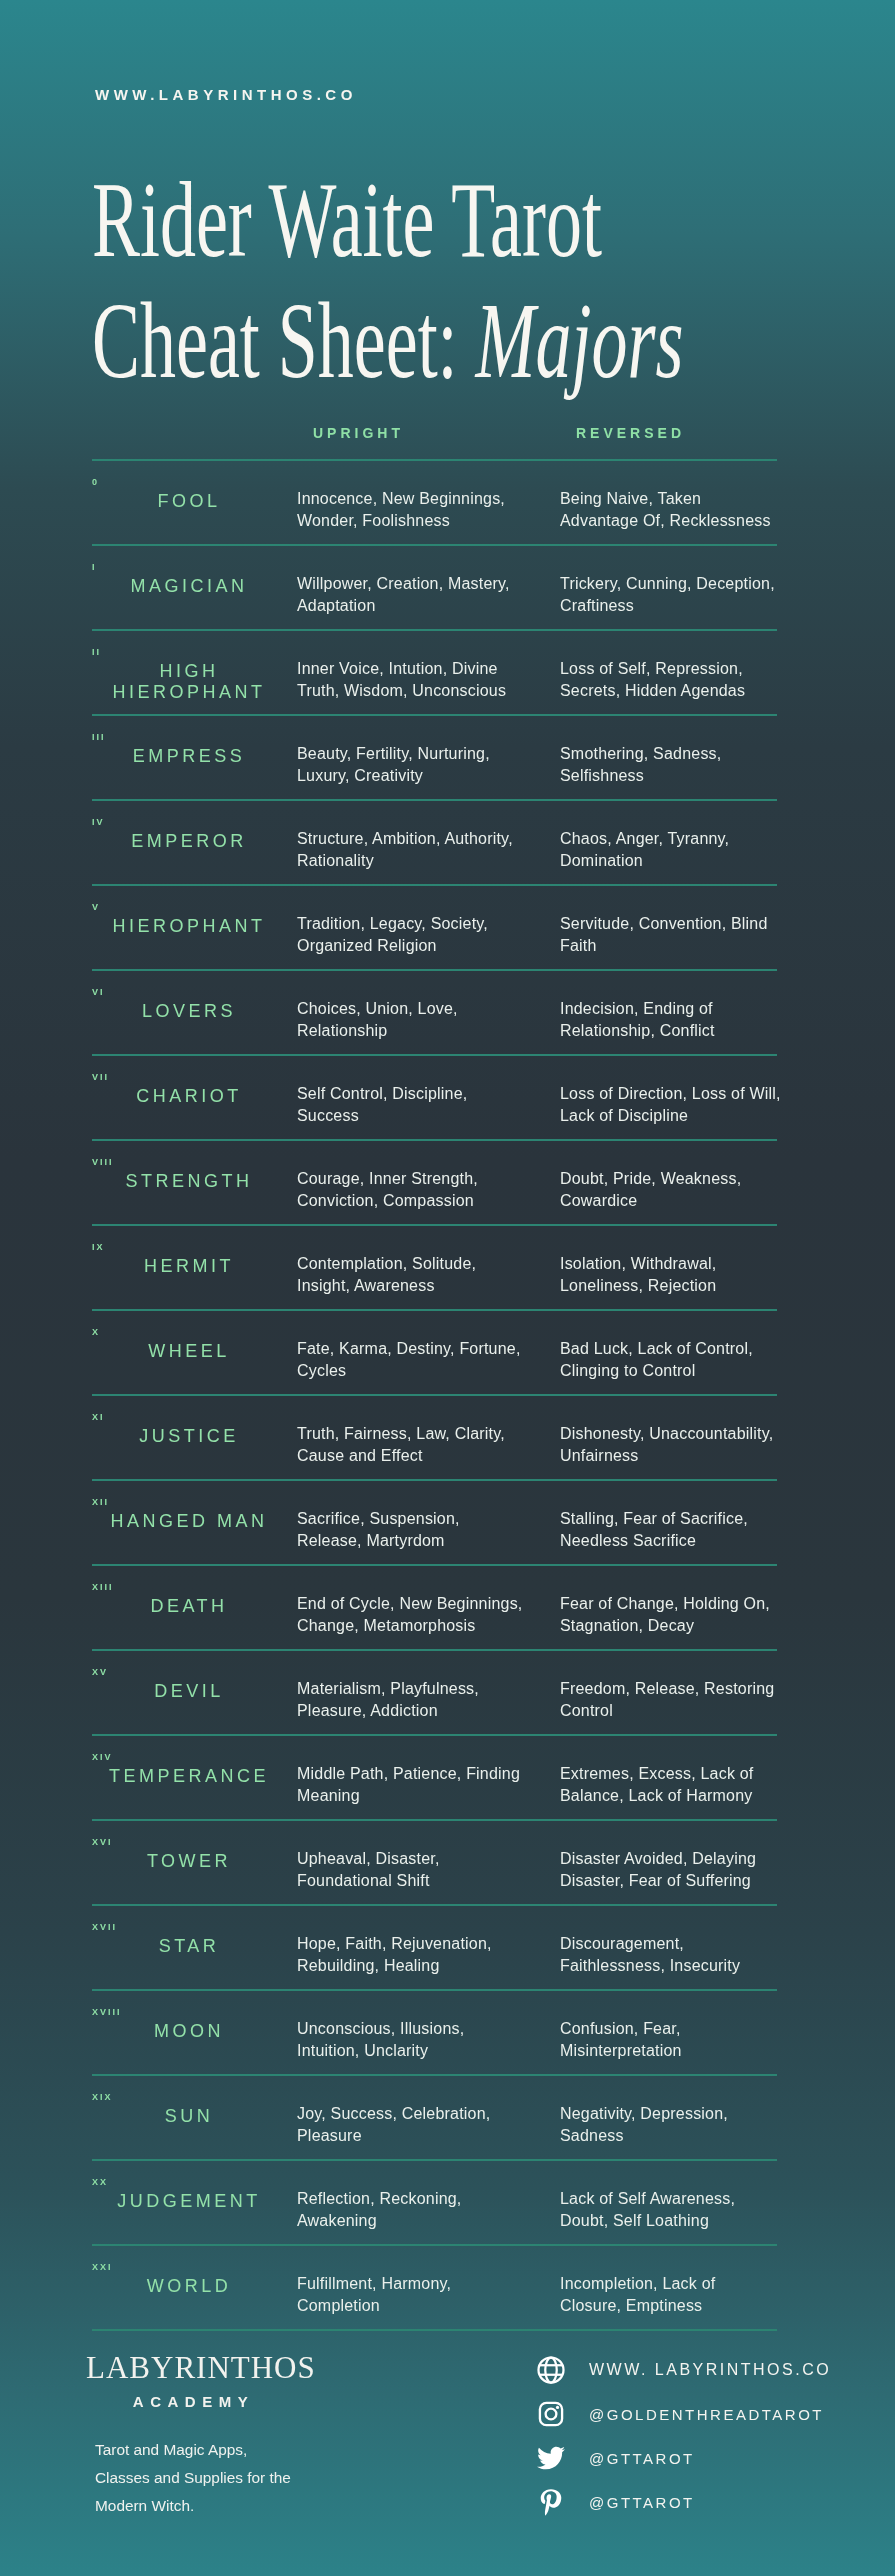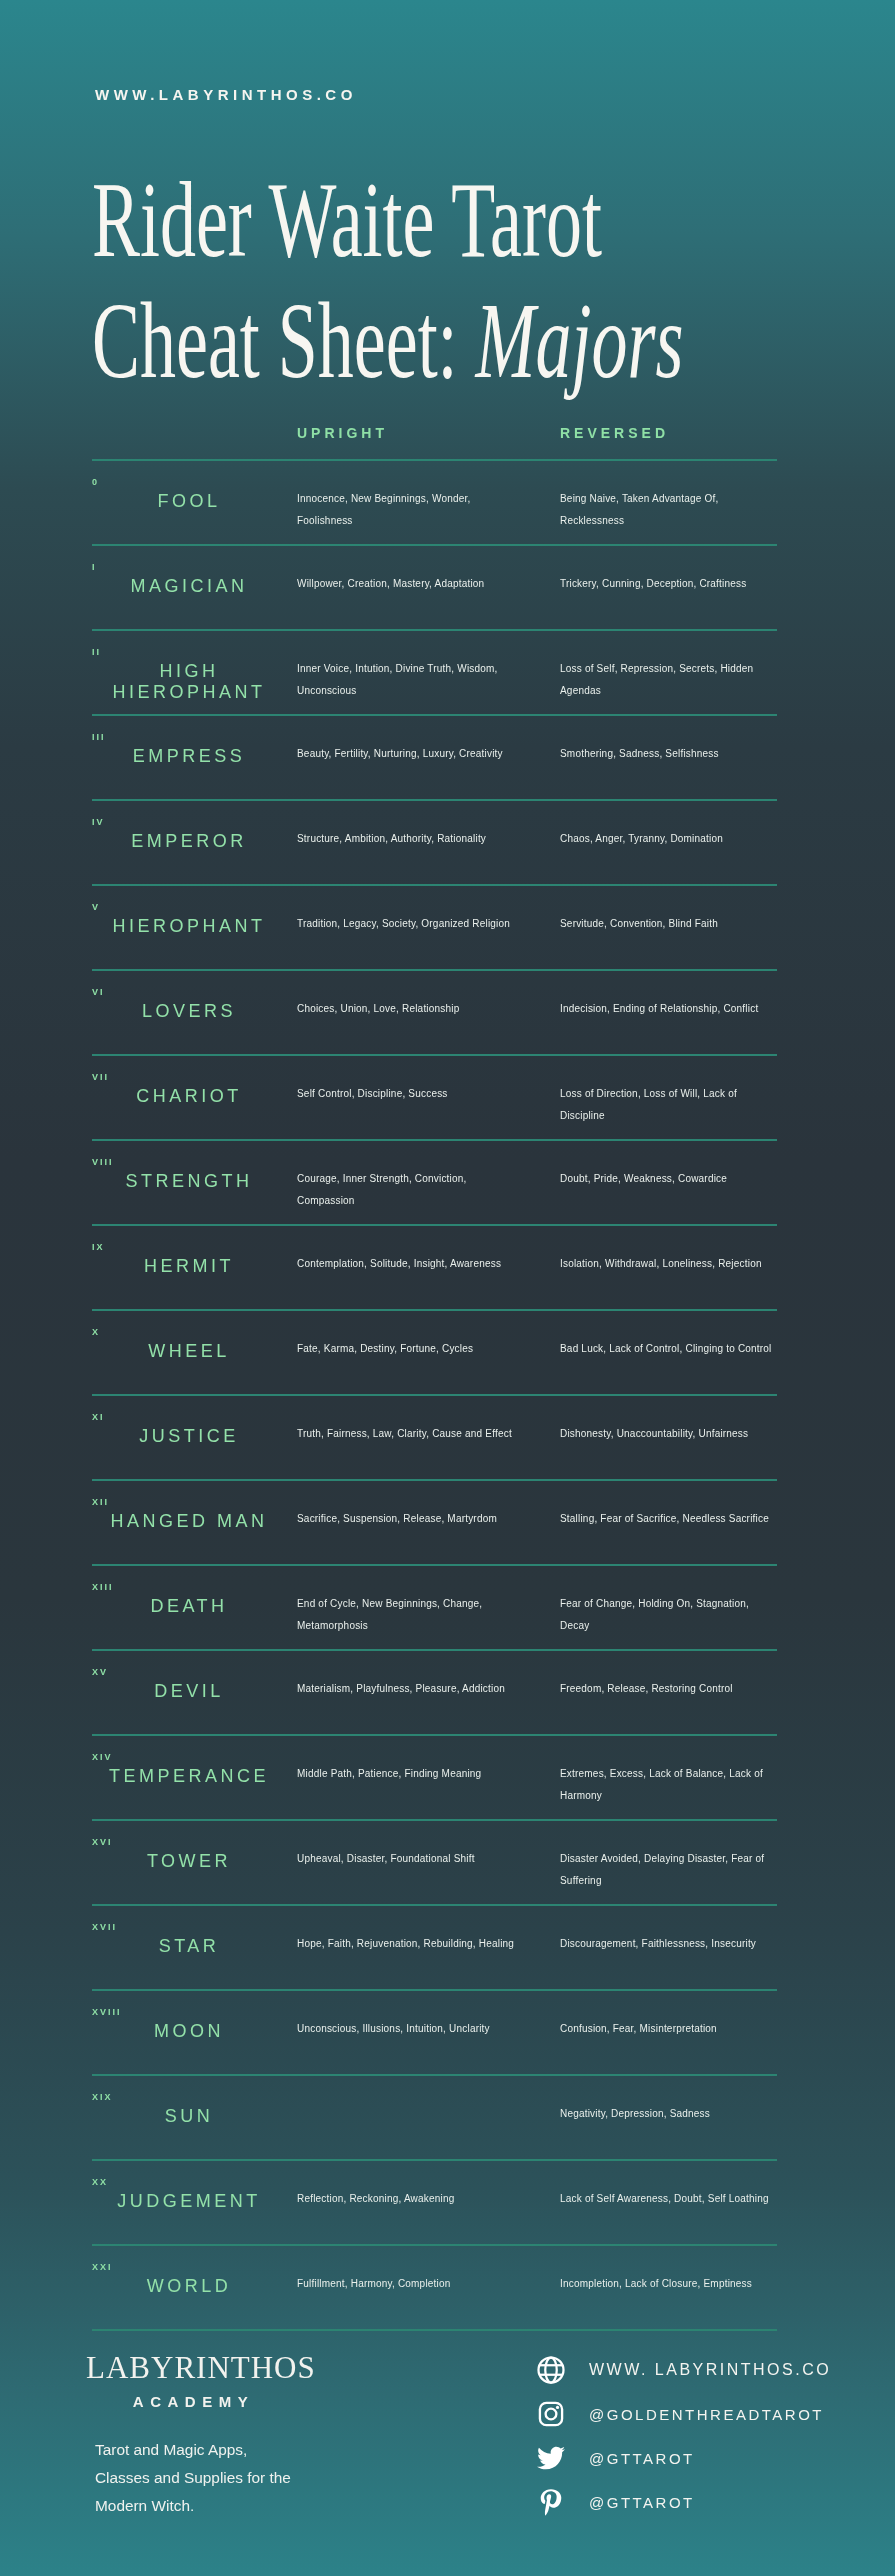--- a/index.html
+++ b/index.html
@@ -21,37 +21,37 @@
     position:absolute; left:92px; top:159px;
     color:#f7f6f1; font-family:"Liberation Serif", serif;
     font-size:109px; line-height:121px; font-weight:500;
     transform:scaleX(0.66); transform-origin:0 0; white-space:nowrap;
   }
   .title .italic { font-style:italic; }
   
   .table { position:absolute; left:92px; top:418px; width:685px; }
   .col-head {
     position:absolute; top:7px; font-size:14px; font-weight:bold;
-    letter-spacing:4px; color:#8fe0a6;
+    letter-spacing:4px; color:#8fe0a6;margin-left:16px;
   }
   .col-head.upright  { left:205px; }
   .col-head.reversed { left:468px; }
   .rows { position:absolute; top:41px; left:0; width:685px; border-bottom:2px solid #2c8472; }
   .row { position:relative; height:85px; border-top:2px solid #2c8472; }
   .name-col { position:absolute; left:0; top:16px; width:194px; }
   .numeral {
     font-size:9px; font-weight:bold; letter-spacing:2px;
     color:#8fe0a6; margin-bottom:4px;
   }
   .card-name {
     font-size:18px; font-weight:normal; letter-spacing:3.5px; color:#93e1a9;text-align:center;
   }
   .desc {
     position:absolute; top:27px; color:#eaf0ec;
-    font-size:10px; line-height:22px; letter-spacing:0.2px;
+    font-size:16px; line-height:22px; letter-spacing:0.2px;
   }
   .desc.upright  { left:205px; width:227px; }
   .desc.reversed { left:468px; width:221px; }
   
   .footer-logo { position:absolute; left:86px; top:2350px; width:215px; text-align:center; color:#f2f2ee; }
   .logo-wordmark {
     font-family:"Liberation Serif", serif; font-size:31px; letter-spacing:1px;
     white-space:nowrap;
   }
   .logo-academy { font-size:15px; font-weight:bold; letter-spacing:6.5px; margin-top:7px; }
@@ -250,20 +250,21 @@
       </div>
       <div class="desc upright">Unconscious, Illusions, Intuition, Unclarity</div>
       <div class="desc reversed">Confusion, Fear, Misinterpretation</div>
     </div>
 
     <div class="row">
       <div class="name-col">
         <div class="numeral">XIX</div>
         <div class="card-name">SUN</div>
       </div>
+      <div class="desc upright">Joy, Success, Celebration, Pleasure</div>
       <div class="desc reversed">Negativity, Depression, Sadness</div>
     </div>
 
     <div class="row">
       <div class="name-col">
         <div class="numeral">XX</div>
         <div class="card-name">JUDGEMENT</div>
       </div>
       <div class="desc upright">Reflection, Reckoning, Awakening</div>
       <div class="desc reversed">Lack of Self Awareness, Doubt, Self Loathing</div>

